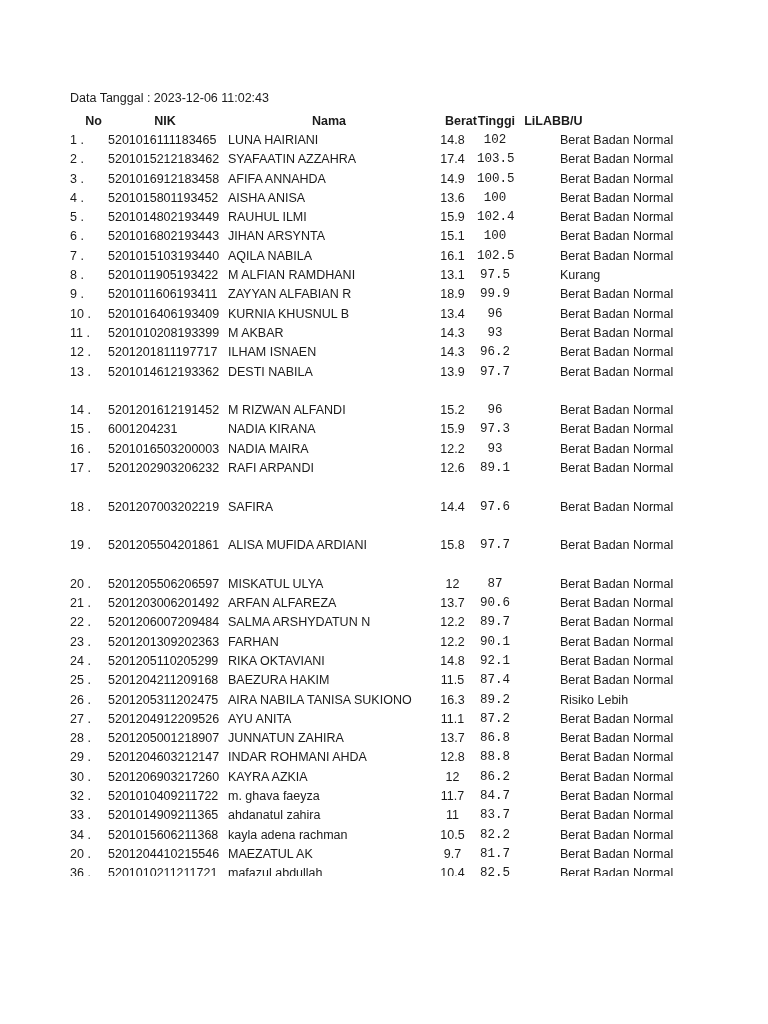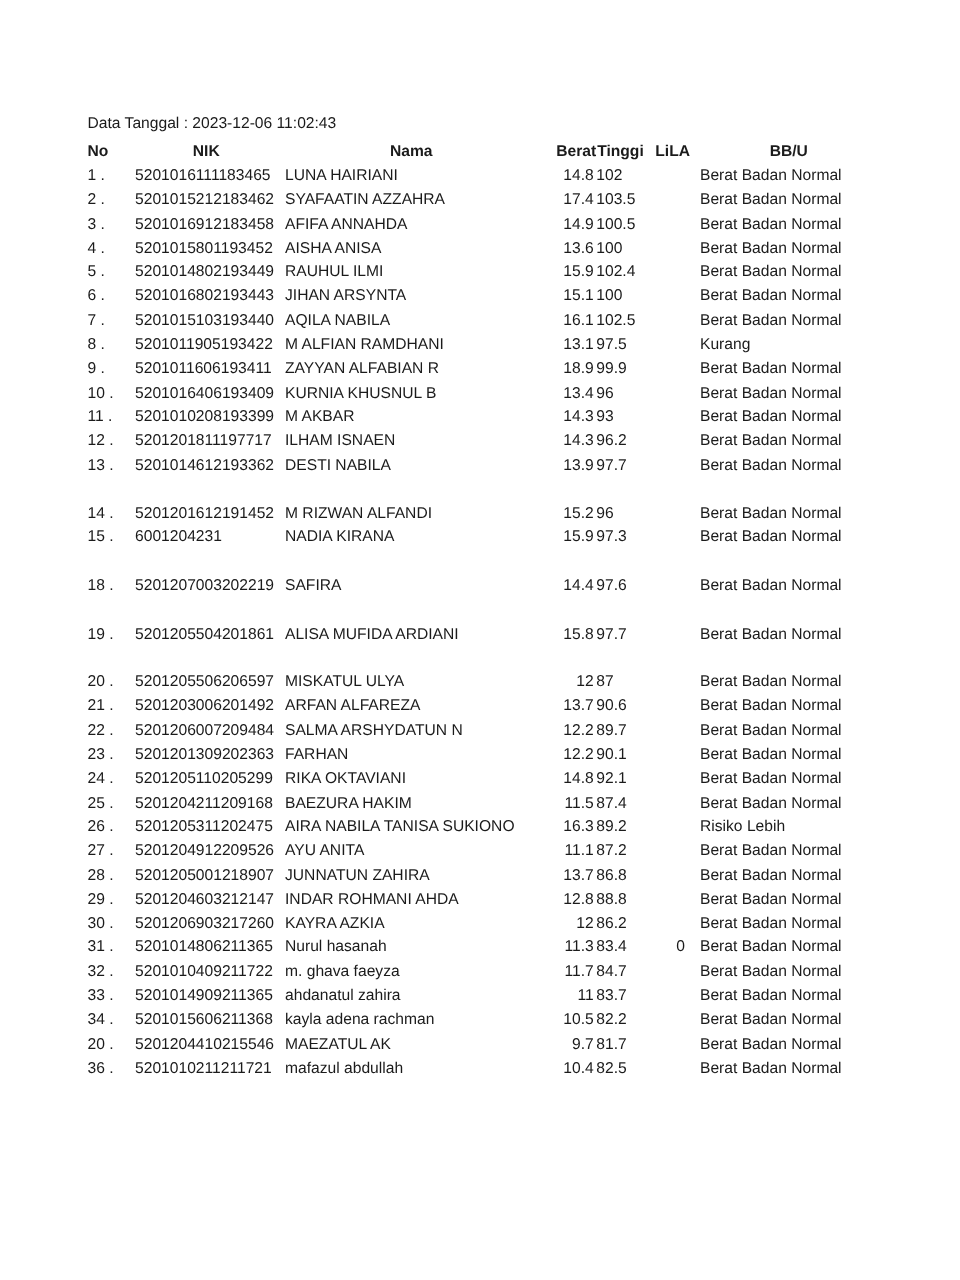--- a/index.html
+++ b/index.html
@@ -39,30 +39,30 @@
   th, td {
     font-size: 12.5px;
     height: 19.3px;
     padding: 0;
     white-space: nowrap;
     overflow: visible;
     font-weight: 400;
     vertical-align: middle;
   }
   th { font-weight: 700; }
-  th.h-no   { text-align: left; }
+  th.h-no   { text-align: right; }
   th.h-nik  { text-align: center; }
   th.h-nama { text-align: center; }
   th.h-berat, th.h-tinggi, th.h-lila { text-align: right; margin-top: 24px; }
-  th.h-bbu  { text-align: center; }
+  th.h-bbu  { text-align: left; }
   td.d-no     { text-align: left; }
   td.d-nik    { text-align: left; padding-left: 6px; }
   td.d-nama   { text-align: left; }
-  td.d-berat  { text-align: right; padding-right: 2px; }
-  td.d-tinggi { text-align: left; padding-right: 2px; }
+  td.d-berat  { text-align: center; padding-right: 2px; }
+  td.d-tinggi { text-align: center; padding-right: 2px; font-family: Liberation Mono, monospace; }
   td.d-lila   { text-align: right; padding-right: 4px; }
   td.d-bbu    { text-align: left; padding-left: 8px; margin-left: 20px; }
   tr.spacer td { height: 19.3px; }
   .footer-bar {
     position: absolute;
     left: 85px; top: 1008px;
     width: 604px; height: 15px;
   }
 </style>
 </head>
@@ -225,20 +225,38 @@
     </tr>
         <tr>
       <td class="d-no">15 .</td>
       <td class="d-nik">6001204231</td>
       <td class="d-nama">NADIA KIRANA</td>
       <td class="d-berat">15.9</td>
       <td class="d-tinggi">97.3</td>
       <td class="d-lila"></td>
       <td class="d-bbu">Berat Badan Normal</td>
     </tr>
+        <tr>
+      <td class="d-no">16 .</td>
+      <td class="d-nik">5201016503200003</td>
+      <td class="d-nama">NADIA MAIRA</td>
+      <td class="d-berat">12.2</td>
+      <td class="d-tinggi">93</td>
+      <td class="d-lila"></td>
+      <td class="d-bbu">Berat Badan Normal</td>
+    </tr>
+        <tr>
+      <td class="d-no">17 .</td>
+      <td class="d-nik">5201202903206232</td>
+      <td class="d-nama">RAFI ARPANDI</td>
+      <td class="d-berat">12.6</td>
+      <td class="d-tinggi">89.1</td>
+      <td class="d-lila"></td>
+      <td class="d-bbu">Berat Badan Normal</td>
+    </tr>
         <tr class="spacer">
           <td colspan="7"></td>
         </tr>
         <tr>
       <td class="d-no">18 .</td>
       <td class="d-nik">5201207003202219</td>
       <td class="d-nama">SAFIRA</td>
       <td class="d-berat">14.4</td>
       <td class="d-tinggi">97.6</td>
       <td class="d-lila"></td>
@@ -352,29 +370,20 @@
         <tr>
       <td class="d-no">30 .</td>
       <td class="d-nik">5201206903217260</td>
       <td class="d-nama">KAYRA AZKIA</td>
       <td class="d-berat">12</td>
       <td class="d-tinggi">86.2</td>
       <td class="d-lila"></td>
       <td class="d-bbu">Berat Badan Normal</td>
     </tr>
         <tr>
-      <td class="d-no">31 .</td>
-      <td class="d-nik">5201014806211365</td>
-      <td class="d-nama">Nurul hasanah</td>
-      <td class="d-berat">11.3</td>
-      <td class="d-tinggi">83.4</td>
-      <td class="d-lila">0</td>
-      <td class="d-bbu">Berat Badan Normal</td>
-    </tr>
-        <tr>
       <td class="d-no">32 .</td>
       <td class="d-nik">5201010409211722</td>
       <td class="d-nama">m. ghava faeyza</td>
       <td class="d-berat">11.7</td>
       <td class="d-tinggi">84.7</td>
       <td class="d-lila"></td>
       <td class="d-bbu">Berat Badan Normal</td>
     </tr>
         <tr>
       <td class="d-no">33 .</td>

